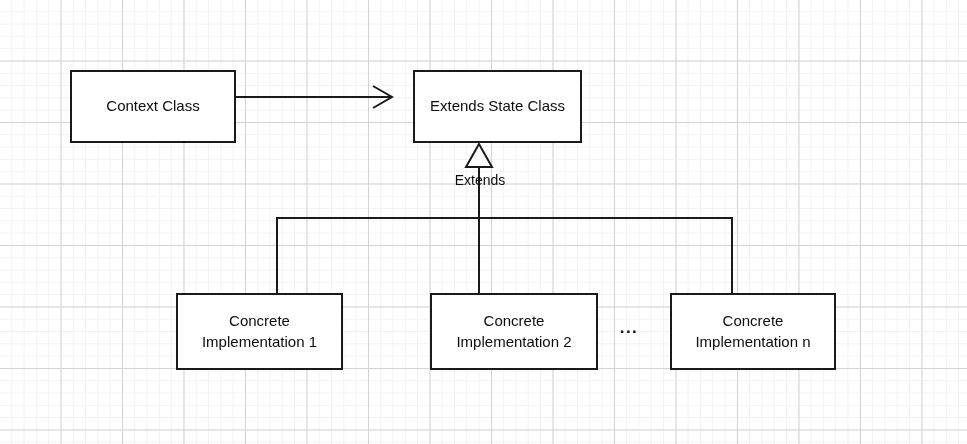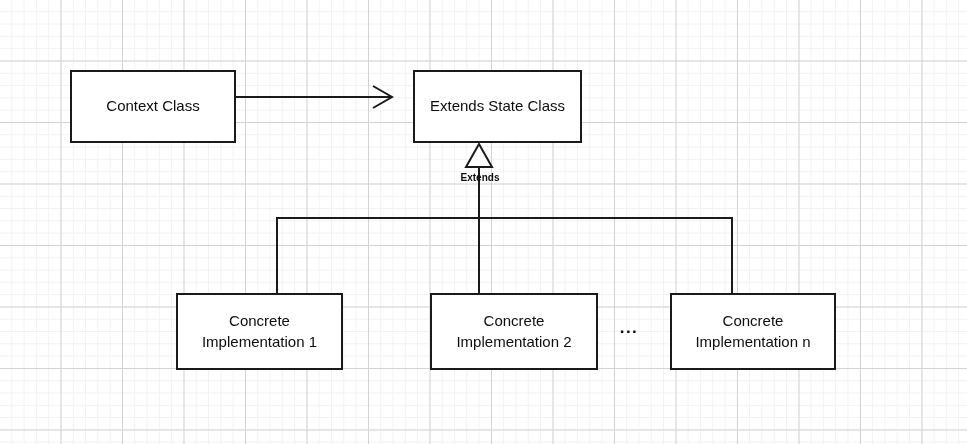--- a/index.html
+++ b/index.html
@@ -65,25 +65,24 @@
   
   #node-context       { left: 51px;  top: 70px;  width: 166px; height: 73px; }
   #node-abstract      { left: 394px; top: 70px;  width: 169px; height: 73px; }
   #node-concrete-1    { left: 157px; top: 293px; width: 167px; height: 77px; }
   #node-concrete-2    { left: 411px; top: 293px; width: 168px; height: 77px; }
   #node-concrete-n    { left: 651px; top: 293px; width: 166px; height: 77px; }
 
   .edge-text {
     position: absolute;
     color: #0d0d0d;
-    font-size: 10px;
+    font-size: 14px;
     font-family: "Liberation Sans", sans-serif;
     background: transparent;
     white-space: nowrap;
-    font-weight: bold;
   }
 
   #label-extends {
     left: 449px;
     top: 172px;
     width: 62px;
     text-align: center;
   }
 
   #ellipsis-more {

